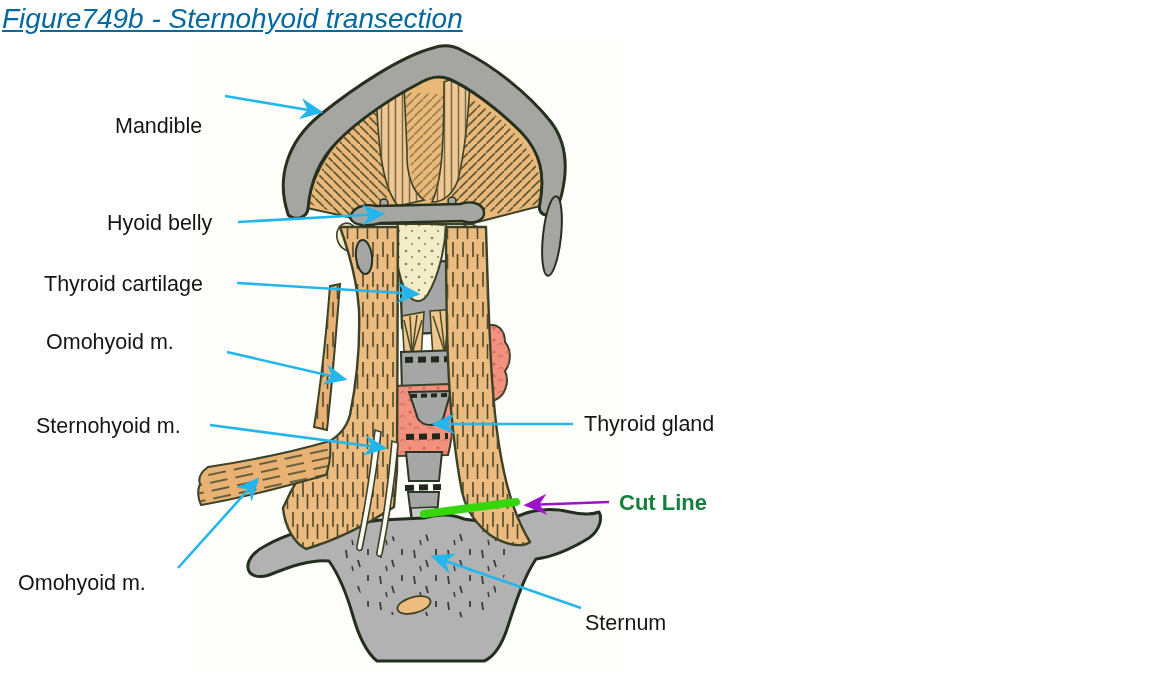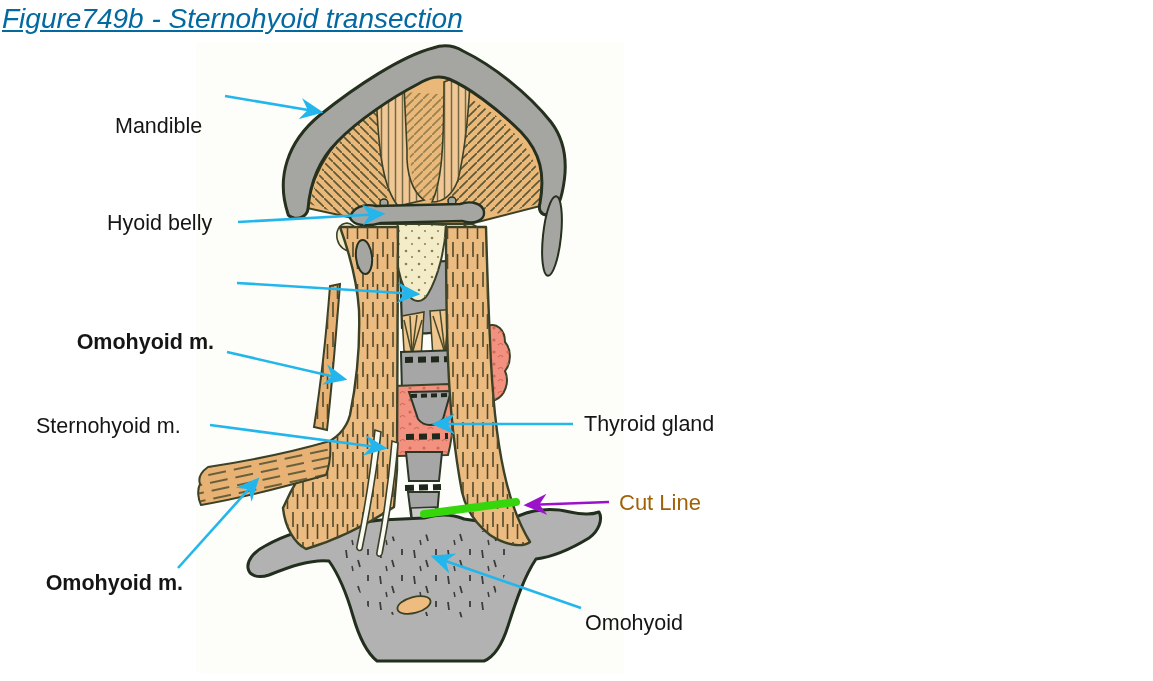--- a/index.html
+++ b/index.html
@@ -21,22 +21,22 @@
     white-space: nowrap;
     font-style: italic;
   }
   .lbl {
     position: absolute;
     font-size: 21.5px;
     color: #151515;
     line-height: 26px;
     white-space: nowrap;
   }
-  .lbl.centered { text-align: right; white-space: normal; font-weight: bold; }
-  .lbl.purple { color: #a16207; }
+  .lbl.centered { text-align: left; white-space: normal; }
+  .lbl.purple { color: #15803d; font-weight: bold; }
 </style>
 </head>
 <body>
 
 <div class="stage">
 
   <svg width="1153" height="681" viewBox="0 0 1153 681">
     <defs>
       <pattern id="vhatch" width="7" height="12" patternUnits="userSpaceOnUse">
         <line x1="3.5" y1="0" x2="3.5" y2="12" stroke="#55512e" stroke-width="1.5"></line>
@@ -253,27 +253,28 @@
       <line x1="581" y1="608" x2="434" y2="557" marker-end="url(#arrowCyan)" stroke="#22b6ec"></line>
       <line x1="178" y1="568" x2="257" y2="480" marker-end="url(#arrowCyan)" stroke="#22b6ec"></line>
       <line x1="609" y1="502" x2="527" y2="505" stroke="#9c12cb" marker-end="url(#arrowPurple)"></line>
     </g>
   </svg>
 
   <div class="fig-title">Figure749b - Sternohyoid transection</div>
 
   <div class="lbl" style="left:115px; top:81px;margin-top:32px;">Mandible</div>
   <div class="lbl" style="left:107px; top:210px;">Hyoid belly</div>
+  <div class="lbl" style="left:44px; top:271px;">Thyroid cartilage</div>
 
   <div class="lbl centered" style="left:46px; top:329px; width:168px;">
     <div>Omohyoid m.</div>
   </div>
 
   <div class="lbl" style="left:36px; top:413px;">Sternohyoid m.</div>
   <div class="lbl" style="left:584px; top:411px;">Thyroid gland</div>
   <div class="lbl purple" style="left:619px; top:490px; font-size:22px;">Cut Line</div>
 
   <div class="lbl centered" style="left:18px; top:570px; width:165px;">
     <div>Omohyoid m.</div>
   </div>
 
-  <div class="lbl" style="left:585px; top:610px;">Omohyoid</div>
+  <div class="lbl" style="left:585px; top:610px;">Sternum</div>
 </div>
 
 </body></html>

